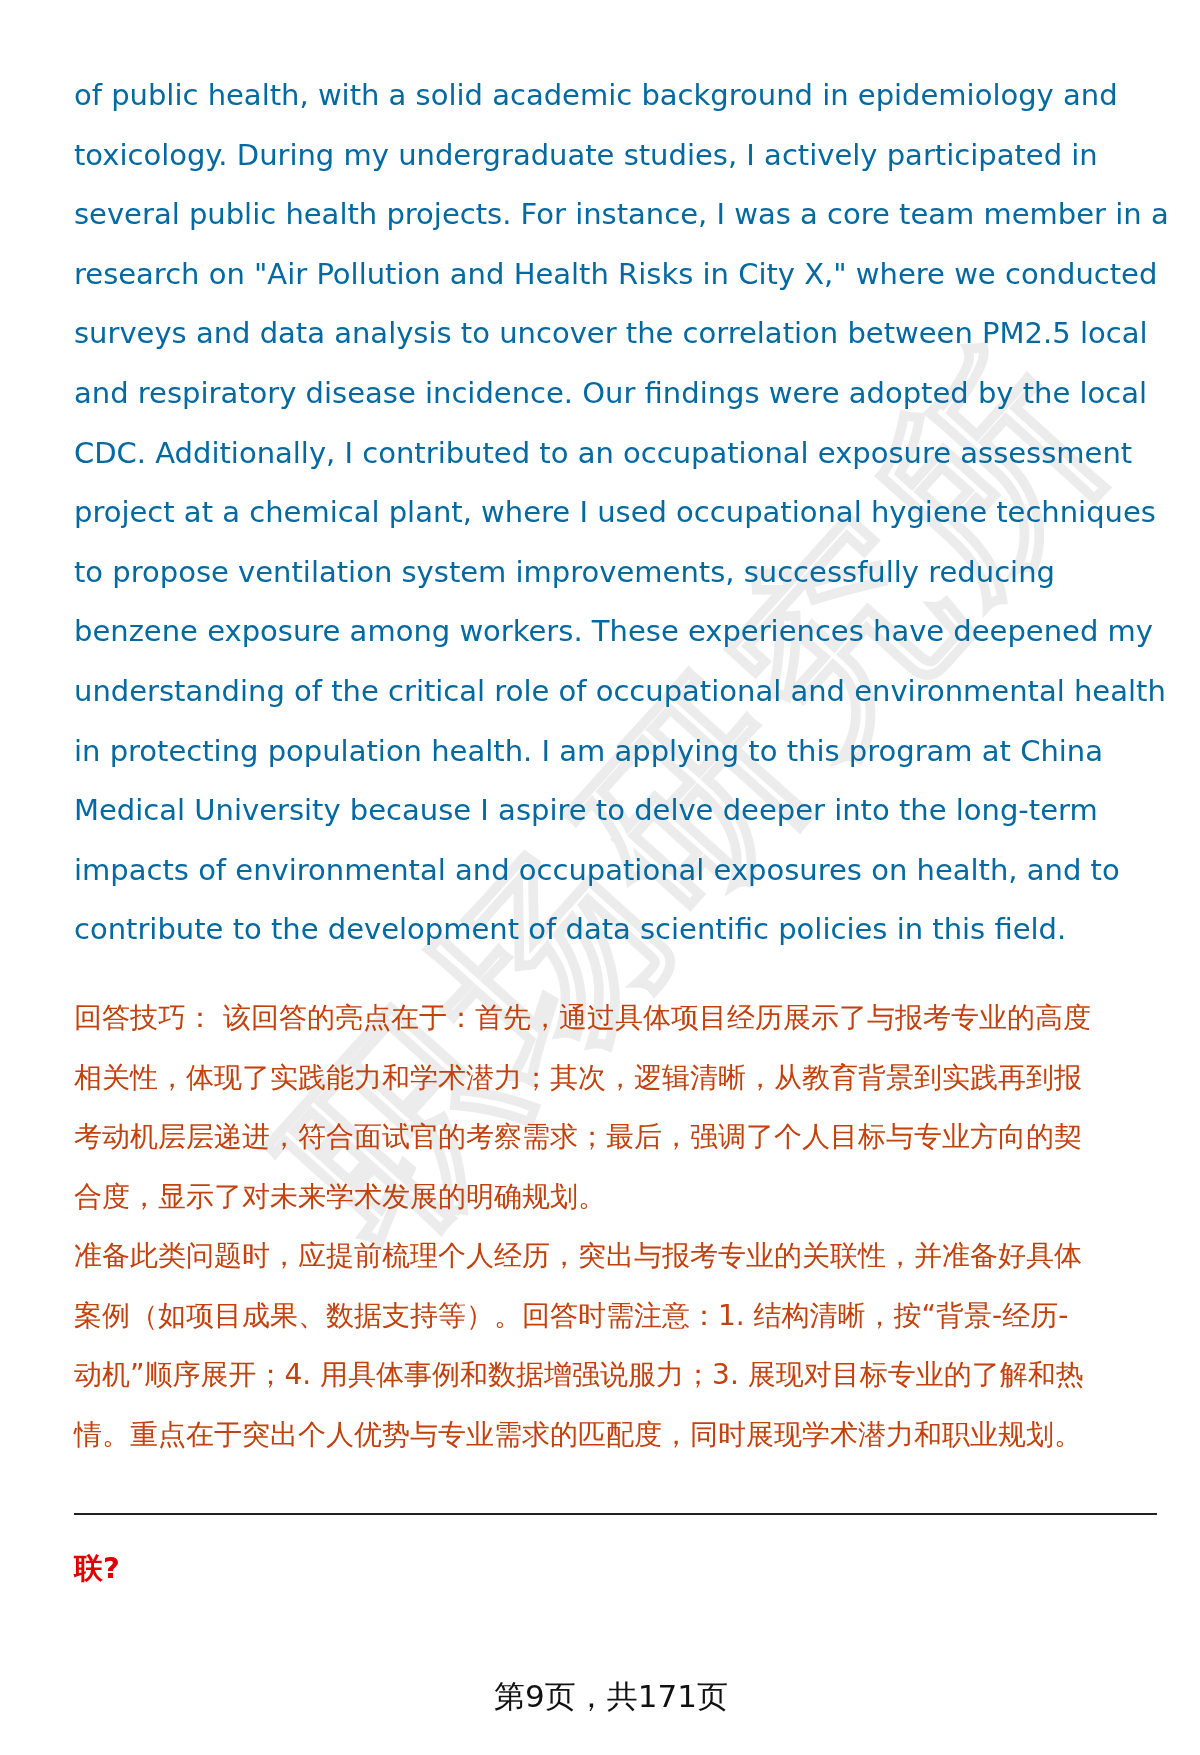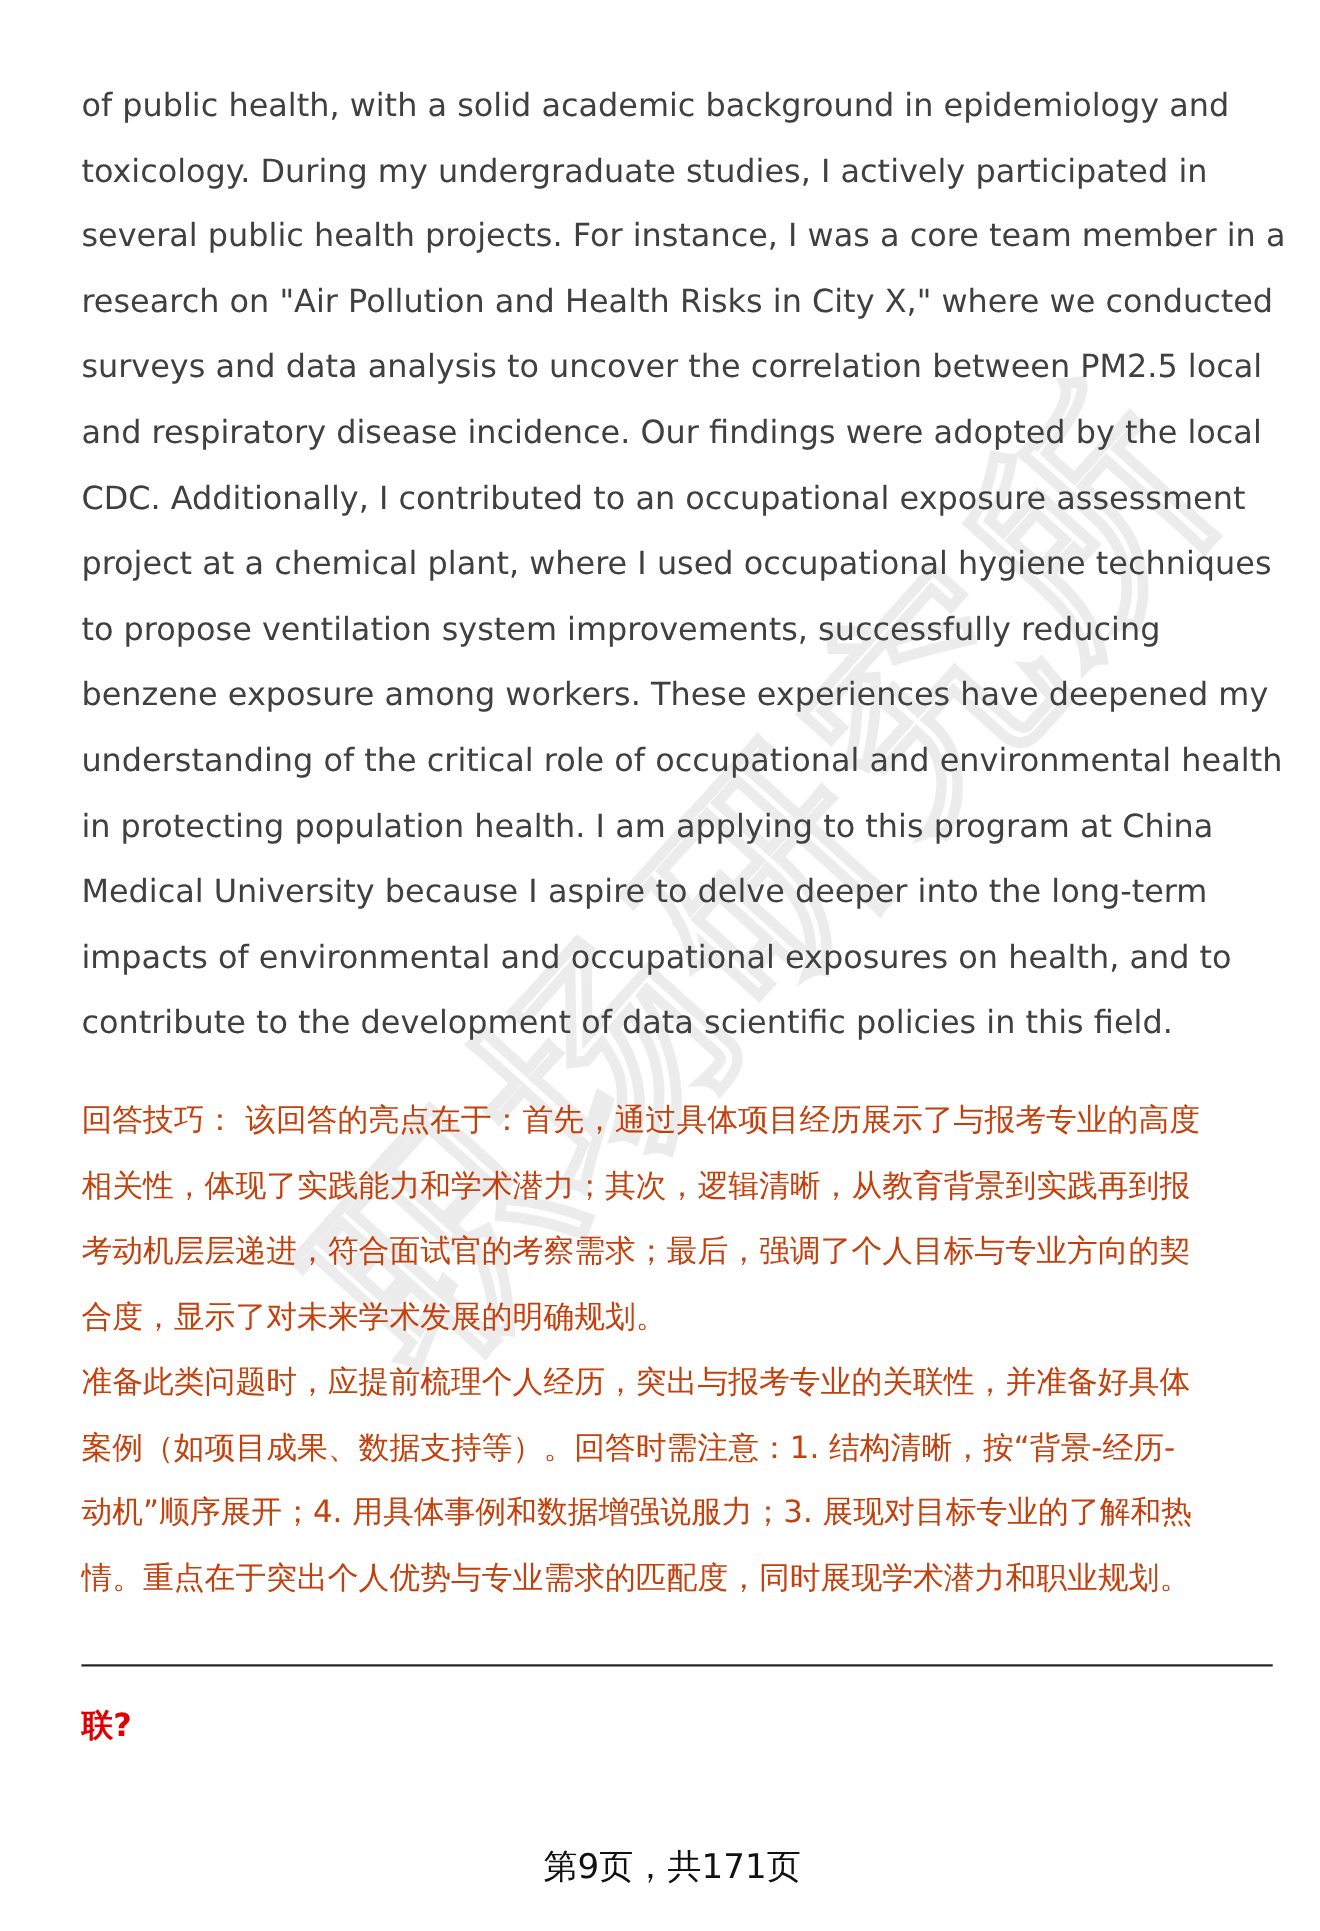--- a/index.html
+++ b/index.html
@@ -5,21 +5,21 @@
   html, body { margin: 0; padding: 0; background: #ffffff; }
   body { width: 1200px; height: 1755px; position: relative; overflow: hidden;
          font-family: "DejaVu Sans", "Liberation Sans", sans-serif; color: #111111; }
   .page { position: absolute; left: 0; top: 0; width: 1200px; height: 1755px; }
   .watermark { position: absolute; left: 180px; top: 520px; width: 900px; height: 700px;
                transform: rotate(-48deg); transform-origin: center;
                font-size: 210px; font-weight: bold; letter-spacing: 10px;
                color: transparent; -webkit-text-stroke: 3px #ececec;
                white-space: nowrap; line-height: 700px; text-align: center; pointer-events: none; }
   .en-body { position: absolute; left: 74px; top: 66px; width: 1080px;
-             font-family: "DejaVu Sans", sans-serif; font-size: 29px; line-height: 59.6px; color: #404040; }
+             font-family: "DejaVu Sans", sans-serif; font-size: 29px; line-height: 59.6px; color: #0369a1; }
   .en-line { display: block; white-space: nowrap; }
   .cn-block { position: absolute; left: 74px; width: 1080px;
               font-family: "DejaVu Sans", sans-serif; font-size: 28px; line-height: 59.5px; color: #c2410c; }
   .cn-line { display: block; white-space: nowrap; }
   .tips { top: 988px; }
   .prep { top: 1226px; }
   .divider { position: absolute; left: 74px; top: 1513px; width: 1083px; height: 0;
              border-top: 2px solid #222222; }
   .question { position: absolute; left: 74px; top: 1549px; width: 1090px;
               font-family: "DejaVu Sans", sans-serif; font-weight: bold; font-size: 29px;

